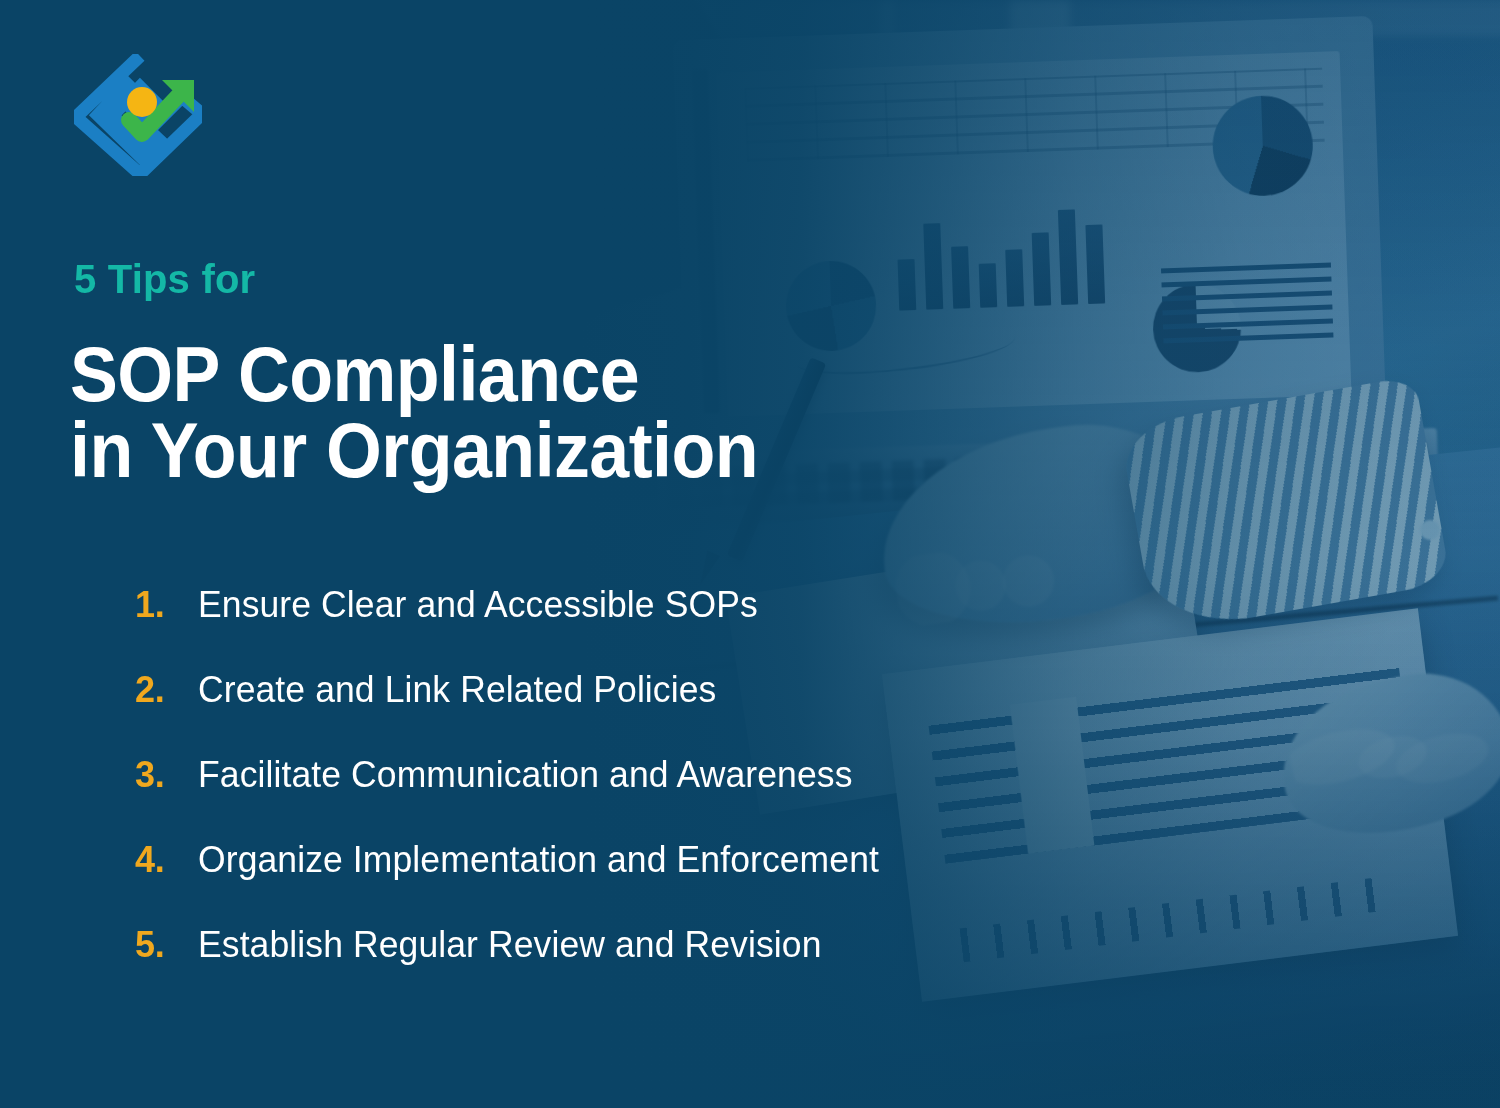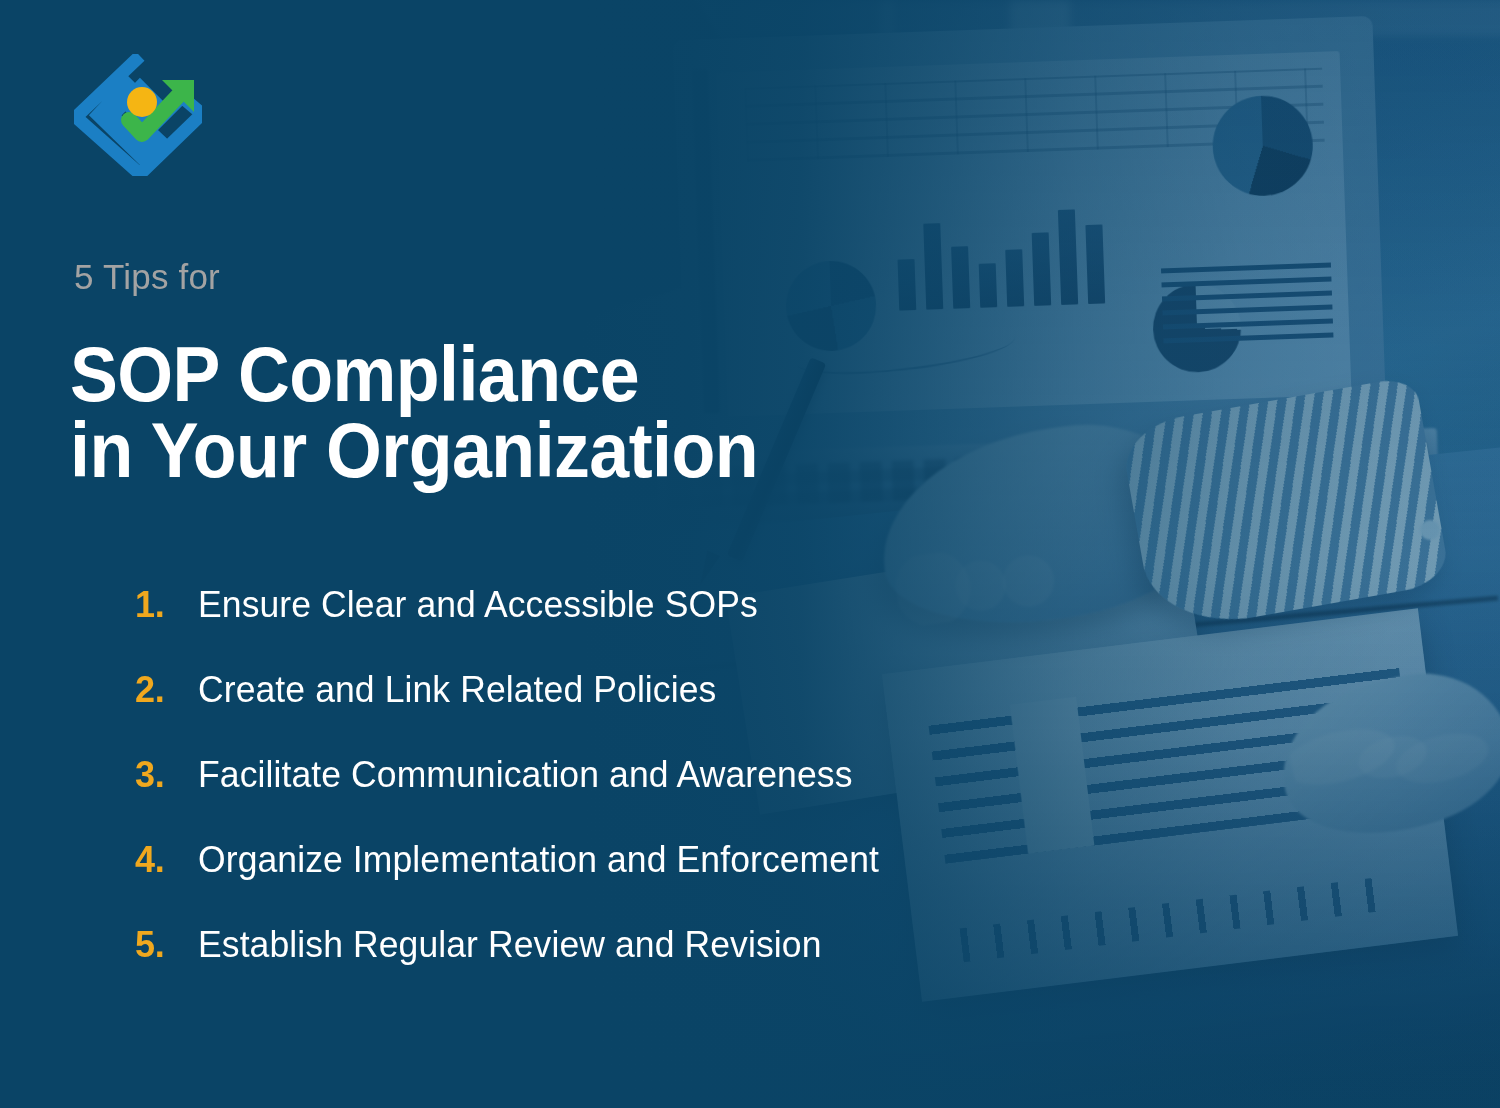--- a/index.html
+++ b/index.html
@@ -303,23 +303,23 @@
   .logo {
     position:absolute;
     left:74px; top:54px;
     width:128px; height:122px;
   }
 
   
   .eyebrow {
     position:absolute;
     left:74px; top:259px;
-    font-size:35px;
-    font-weight:400;
-    color:#a3a3a3;
+    font-size:40px;
+    font-weight:700;
+    color:#14b8a6;
     letter-spacing:0.2px;
     line-height:1.0;
   }
   .headline {
     position:absolute;
     left:70px; top:336px;
     width:960px;
     color:#ffffff;
     font-weight:700;
     font-size:78px;

